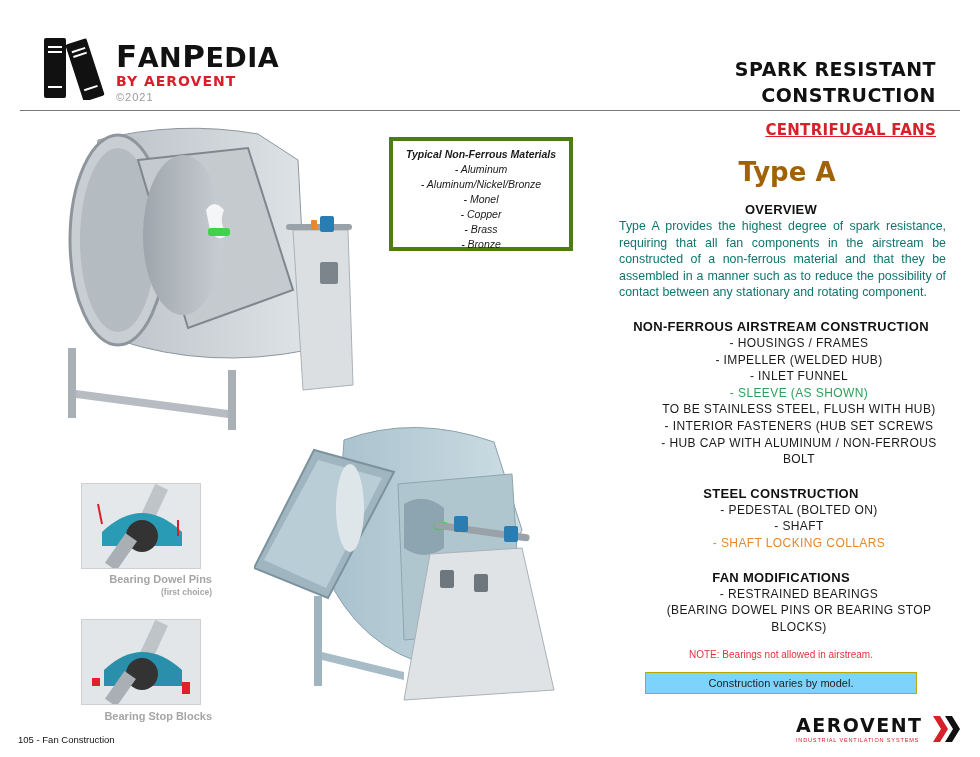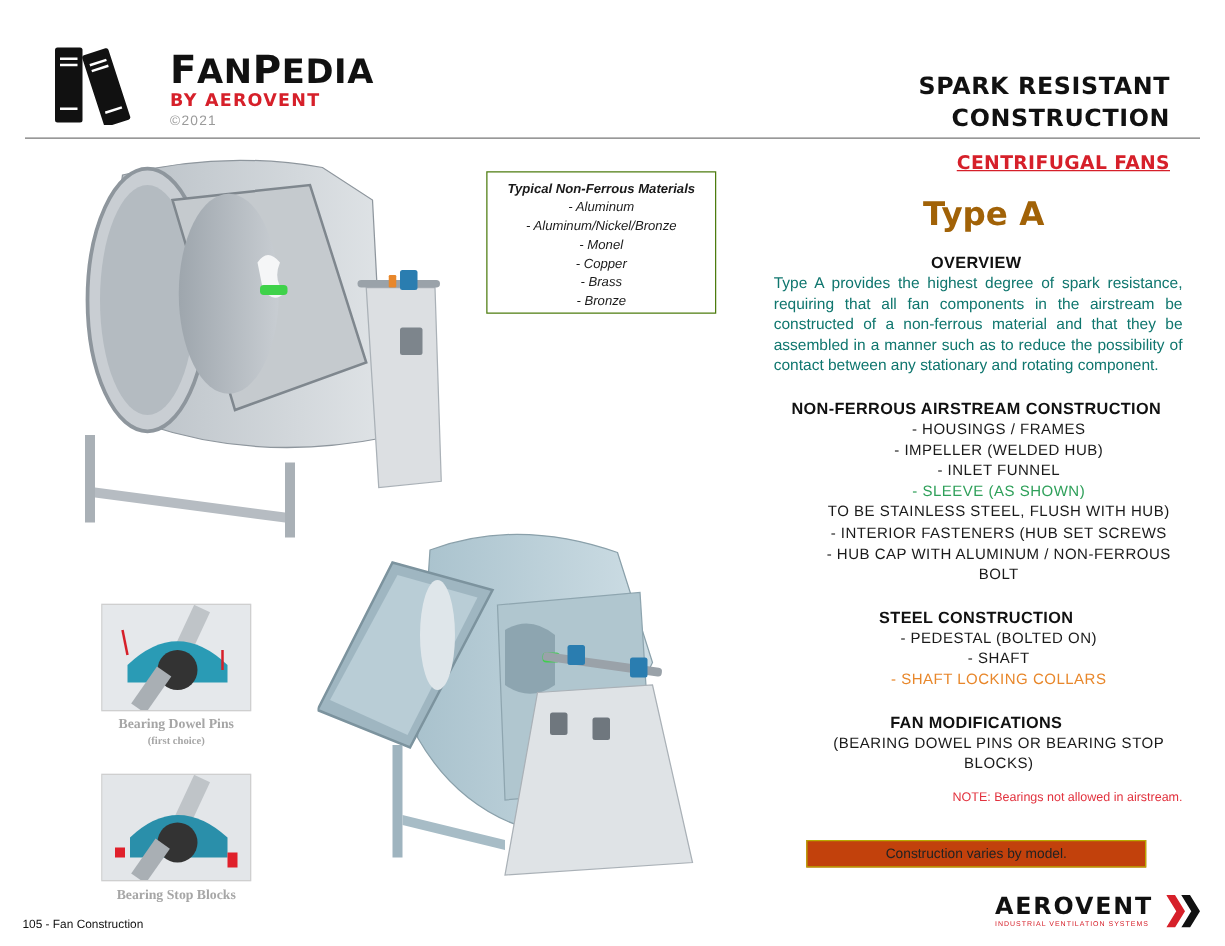--- a/index.html
+++ b/index.html
@@ -2,63 +2,63 @@
 <html><head>
 <meta charset="utf-8">
 <style>
   * { box-sizing: border-box; margin: 0; padding: 0; }
   html, body { width: 980px; height: 757px; background: #ffffff; overflow: hidden; }
   body { position: relative; font-family: "Liberation Sans", sans-serif; color: #1a1a1a; }
 
   
   .logo { position: absolute; left: 40px; top: 36px; width: 270px; height: 70px; }
   .books { position: absolute; left: 0; top: 0; width: 70px; height: 64px; }
-  .brand { position: absolute; left: 96px; top: 6px; }
+  .brand { position: absolute; left: 76px; top: 6px; }
   .brand-name { font-family: "DejaVu Sans", sans-serif; font-weight: bold; font-size: 27px; letter-spacing: 0.5px; color: #111; line-height: 28px; }
   .brand-name .big { font-size: 31px; }
   .brand-by { font-family: "DejaVu Sans", sans-serif; font-weight: bold; font-size: 14px; color: #d6202a; letter-spacing: 1px; margin-top: 2px; line-height: 15px; }
   .brand-copy { font-size: 11px; color: #9a9a9a; letter-spacing: 1px; margin-top: 2px; }
 
   
   .doc-title { position: absolute; right: 44px; top: 56px; text-align: right; font-family: "DejaVu Sans", sans-serif; font-weight: bold; font-size: 19px; line-height: 26px; letter-spacing: 0.5px; color: #111; }
   .header-rule { position: absolute; left: 20px; right: 20px; top: 110px; height: 1px; background: #777; }
   .subtitle { position: absolute; right: 44px; top: 121px; font-family: "DejaVu Sans", sans-serif; font-weight: bold; font-size: 15px; color: #d6202a; text-decoration: underline; letter-spacing: 0.3px; }
 
   
-  .materials { position: absolute; left: 389px; top: 137px; width: 184px; height: 114px; border: 1px solid #4d7c0f; background: #fff; text-align: center; font-style: italic; font-size: 10.5px; line-height: 15px; padding-top: 6px; }
+  .materials { position: absolute; left: 389px; top: 137px; width: 184px; height: 114px; border: 4px solid #4d7c0f; background: #fff; text-align: center; font-style: italic; font-size: 10.5px; line-height: 15px; padding-top: 6px; }
   .materials .mhead { font-weight: bold; }
 
   
   .rcol { position: absolute; left: 616px; top: 152px; width: 330px; text-align: center; font-family: "Liberation Sans", sans-serif; }
   .type-title { font-family: "DejaVu Sans", sans-serif; font-weight: bold; font-size: 26px; line-height: 40px; color: #a16207; margin-left: 12px; }
   .sec-head { font-weight: bold; font-size: 13px; letter-spacing: 0.3px; line-height: 17px; color: #111; }
   .overview-p { text-align: justify; font-size: 12.4px; line-height: 16.6px; color: #0f766e; padding-left: 3px; }
   .list { font-size: 12px; line-height: 16.6px; letter-spacing: 0.4px; color: #1a1a1a; margin-left: 36px; }
   .green { color: #2fa05a; }
   .orange { color: #e8872b; }
-  .note { font-size: 10px; color: #e2323e; margin-top: 14px; text-align: right; }
+  .note { font-size: 10px; color: #e2323e; margin-top: 14px; }
   .gap { height: 17px; }
 
-  .yellow-box { position: absolute; left: 645px; top: 672px; width: 272px; height: 22px; background: #c2410c; border: 1px solid #b8a800; font-size: 11px; line-height: 20px; text-align: center; color: #222; }
+  .yellow-box { position: absolute; left: 645px; top: 672px; width: 272px; height: 22px; background: #7dd3fc; border: 1px solid #b8a800; font-size: 11px; line-height: 20px; text-align: center; color: #222; }
 
   
   .aero-logo { position: absolute; left: 796px; top: 714px; width: 165px; height: 34px; }
   .aero-name { font-family: "DejaVu Sans", sans-serif; font-weight: bold; font-size: 19px; letter-spacing: 1.5px; color: #111; line-height: 22px; }
   .aero-sub { font-size: 5.6px; color: #d6202a; letter-spacing: 0.8px; margin-top: 1px; }
   .aero-chev { position: absolute; right: 0; top: 2px; width: 28px; height: 26px; }
 
   .footer-page { position: absolute; left: 18px; top: 734px; font-size: 9.5px; color: #111; }
 
   
   .fan1 { position: absolute; left: 58px; top: 120px; width: 300px; height: 312px; }
   .fan2 { position: absolute; left: 254px; top: 420px; width: 306px; height: 295px; }
   .thumb { position: absolute; left: 81px; width: 120px; height: 86px; border: 1px solid #cfcfcf; background: #e9ecef; overflow: hidden; }
   .thumb1 { top: 483px; }
   .thumb2 { top: 619px; }
-  .cap { position: absolute; left: 70px; width: 142px; text-align: center; color: #a6a6a6; font-weight: bold; font-size: 11px; font-family: Liberation Serif, serif; }
+  .cap { position: absolute; left: 70px; width: 142px; text-align: right; color: #a6a6a6; font-weight: bold; font-size: 11px; }
   .cap1 { top: 573px; }
   .cap1sub { top: 587px; font-size: 8.5px; }
   .cap2 { top: 710px; }
 </style>
 </head>
 <body>
 
 <div class="logo">
   <svg class="books" viewBox="0 0 70 64">
     <rect x="4" y="2" width="22" height="60" rx="2" fill="#111"></rect>
@@ -203,20 +203,21 @@
   <div class="sec-head">STEEL CONSTRUCTION</div>
   <div class="list">
     <div>- PEDESTAL (BOLTED ON)</div>
     <div>- SHAFT</div>
     <div class="orange">- SHAFT LOCKING COLLARS</div>
   </div>
   <div class="gap"></div>
 
   <div class="sec-head">FAN MODIFICATIONS</div>
   <div class="list">
+    <div>- RESTRAINED BEARINGS</div>
     <div>(BEARING DOWEL PINS OR BEARING STOP BLOCKS)</div>
   </div>
   <div class="note">NOTE: Bearings not allowed in airstream.</div>
 </div>
 
 <div class="yellow-box">Construction varies by model.</div>
 
 <div class="footer-page">105 - Fan Construction</div>
 <div class="aero-logo">
   <div class="aero-name">AEROVENT</div>

